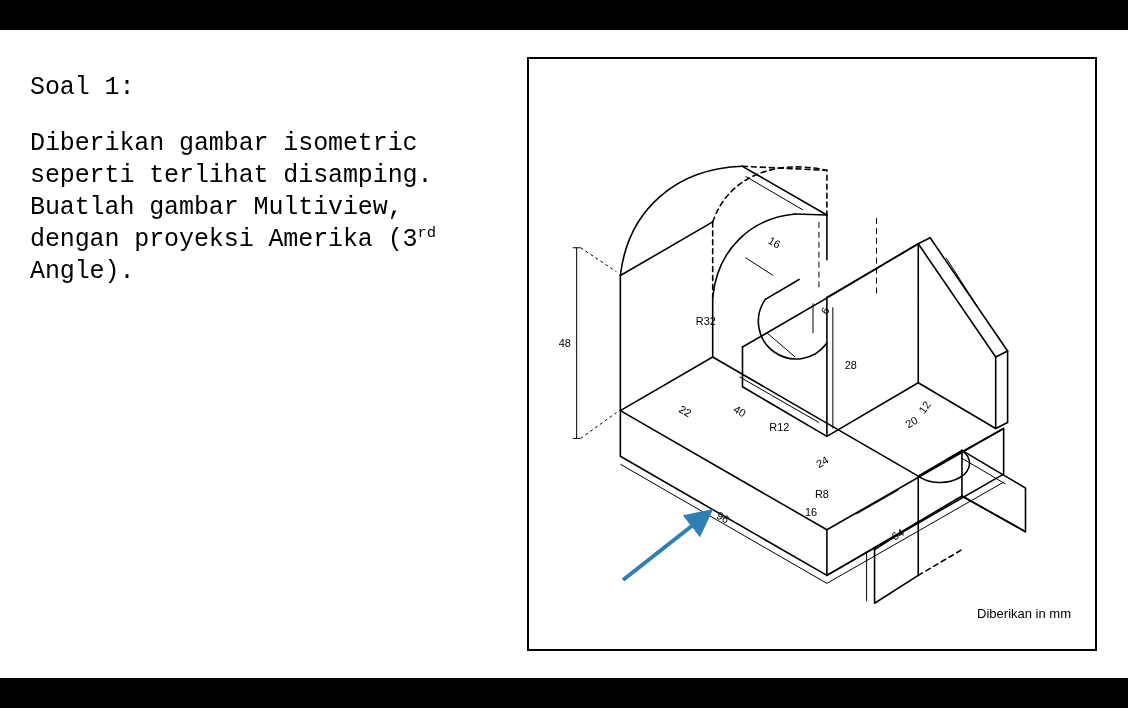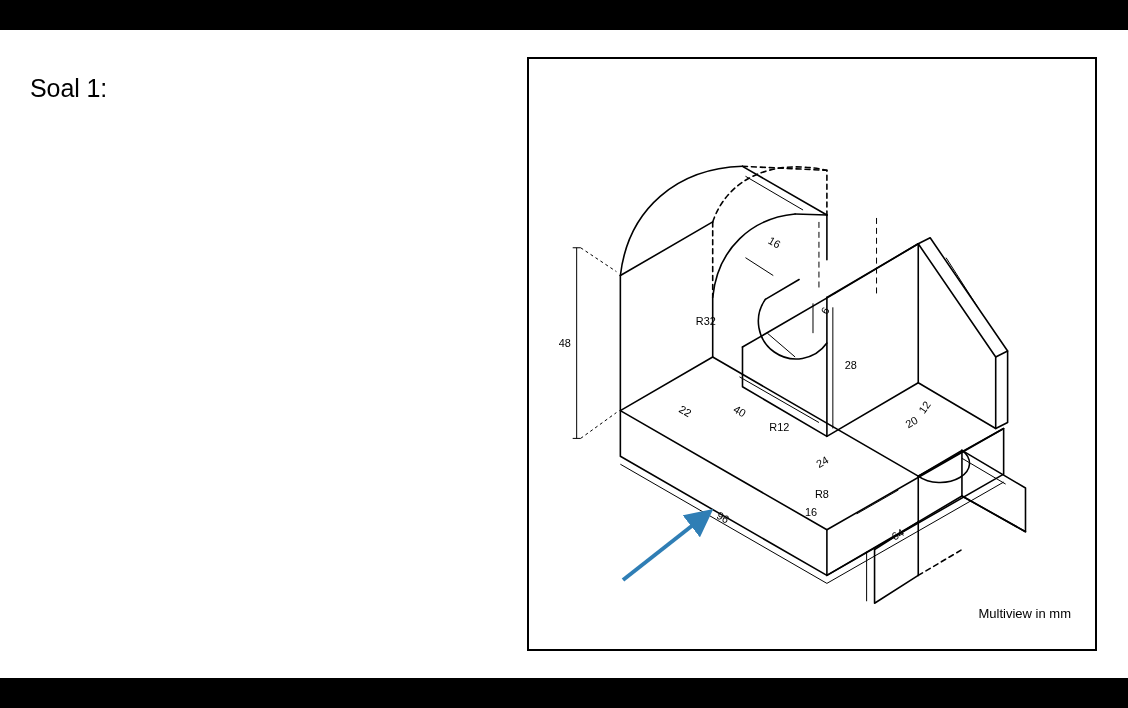--- a/index.html
+++ b/index.html
@@ -40,20 +40,21 @@
     left: 30px;
     top: 72px;
     width: 470px;
     color: #000000;
   }
   .p-line {
     font-size: 25px;
     line-height: 1.28;
     margin: 0 2px 20px 0;
     letter-spacing: -0.1px;
+    font-family: Liberation Mono, monospace;
   }
   .p-line.first {
     margin-bottom: 24px;
   }
   sup {
     font-size: 0.62em;
     vertical-align: super;
   }
   .figure-box {
     position: absolute;
@@ -89,20 +90,21 @@
 </head>
 <body>
 
 <div class="slide">
 
   <div class="bar-top"></div>
   <div class="bar-bottom"></div>
 
   <div class="text-col">
     <p class="p-line first">Soal 1:</p>
+    <p class="p-line"><span>Diberikan gambar isometric seperti terlihat disamping. Buatlah gambar Multiview, dengan proyeksi Amerika (3</span><sup>rd</sup><span> Angle).</span></p>
   </div>
 
   <div class="figure-box">
     <svg class="figure-svg" viewBox="0 0 570 594">
       <g fill="none" stroke="#000000" stroke-width="1.6" stroke-linejoin="round" stroke-linecap="round">
 
         <path d="M92 400 L300 520 L478 418 L478 372 L300 474 L92 354 Z"></path>
         <path d="M92 354 L185 300 L392 420 L478 372"></path>
         <path d="M300 474 L300 520"></path>
         <path d="M392 420 L392 466 L300 520"></path>
@@ -173,21 +175,21 @@
         <text x="318" y="312">28</text>
         <text x="300" y="258" transform="rotate(-60 300 258)">6</text>
         <text x="205" y="355" transform="rotate(30 205 355)">40</text>
         <text x="188" y="462" transform="rotate(30 188 462)">96</text>
         <text x="368" y="485" transform="rotate(-30 368 485)">64</text>
         <text x="278" y="460">16</text>
         <text x="292" y="412" transform="rotate(-30 292 412)">24</text>
         <text x="382" y="372" transform="rotate(-30 382 372)">20</text>
       </g>
     </svg>
-    <div class="dim-note">Multiview in mm</div>
+    <div class="dim-note">Diberikan in mm</div>
   </div>
 
   <svg class="arrow-svg" viewBox="0 0 110 90">
     <defs>
       <marker id="ah" markerWidth="7" markerHeight="7" refX="5" refY="3.5" orient="auto">
         <polygon points="0 0, 7 3.5, 0 7" fill="#2f7eb5"></polygon>
       </marker>
     </defs>
     <line x1="8" y1="80" x2="92" y2="14" stroke="#2f7eb5" stroke-width="4" marker-end="url(#ah)"></line>
   </svg>

